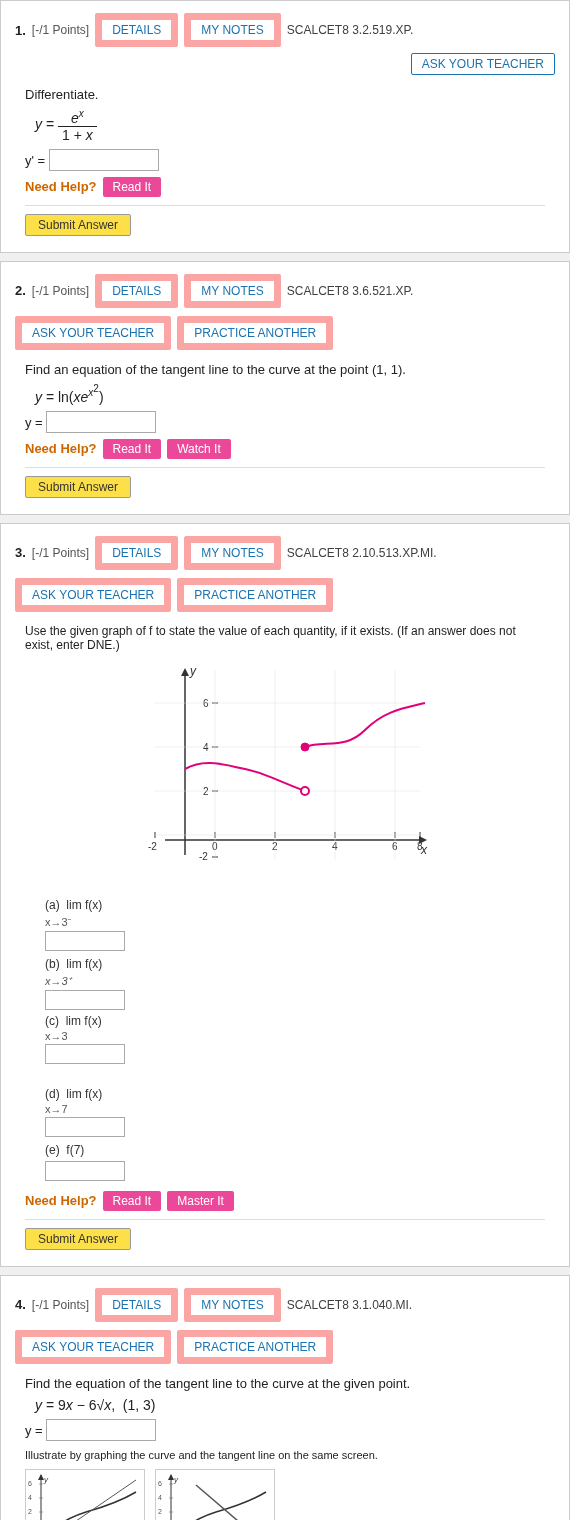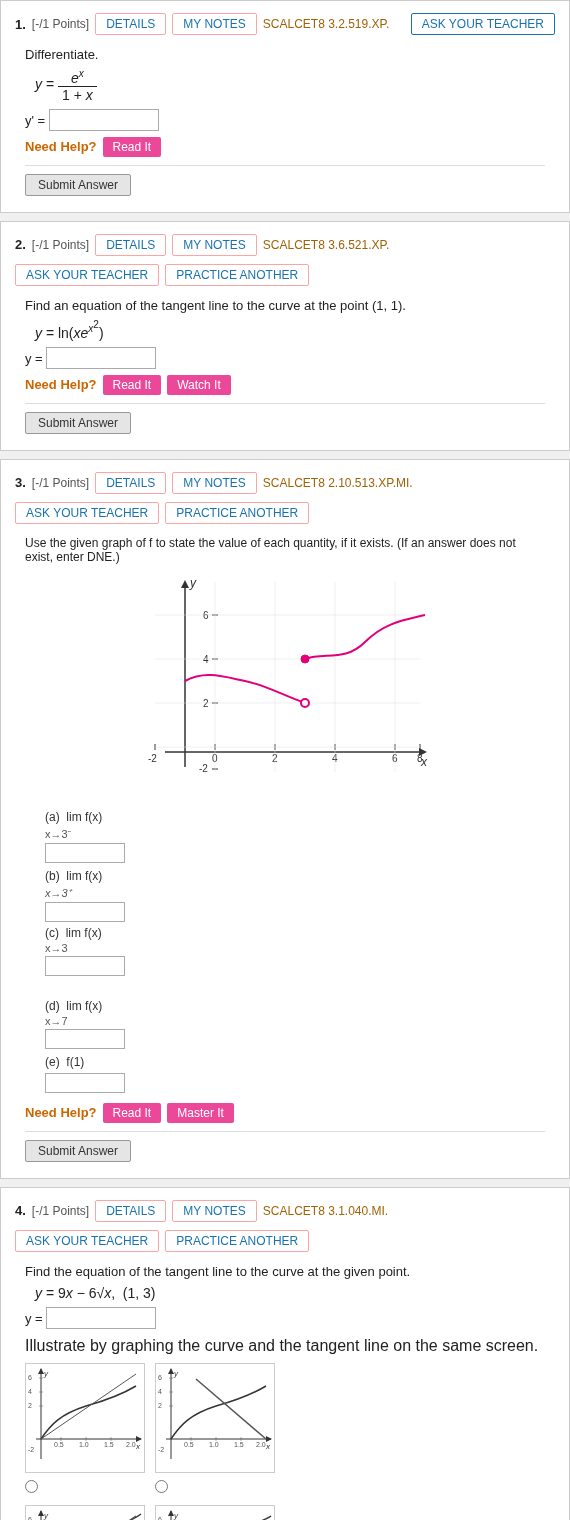--- a/index.html
+++ b/index.html
@@ -1,31 +1,31 @@
 <!DOCTYPE html>
 <html><head>
   <meta charset="utf-8">
   <style>
     * { box-sizing: border-box; margin: 0; padding: 0; }
     body { font-family: Arial, sans-serif; font-size: 13px; background: #f0f0f0; color: #222; width: 570px; }
     .problem-block { background: #fff; border: 1px solid #ccc; margin-bottom: 8px; padding: 12px 14px; }
     .problem-header { display: flex; align-items: center; gap: 6px; flex-wrap: wrap; margin-bottom: 8px; }
     .problem-number { font-weight: bold; font-size: 13px; color: #222; white-space: nowrap; }
-    .btn { border: 1px solid #fca5a5; color: #1a73b0; background: #fff; padding: 3px 10px; font-size: 12px; cursor: pointer; border-radius: 2px; }
+    .btn { border: 7px solid #fca5a5; color: #1a73b0; background: #fff; padding: 3px 10px; font-size: 12px; cursor: pointer; border-radius: 2px; }
     .btn-orange { background: #ec4899; border: none; color: #fff; padding: 3px 10px; font-size: 12px; cursor: pointer; border-radius: 2px; }
     .btn-ask { border: 1px solid #1a73b0; color: #1a73b0; background: #fff; padding: 3px 10px; font-size: 12px; cursor: pointer; border-radius: 2px; margin-left: auto; }
-    .scalcet { font-size: 12px; color: #a16207; }
+    .scalcet { font-size: 12px; color: #404040; }
     .sub-header { display: flex; align-items: center; gap: 6px; margin-bottom: 8px; flex-wrap: wrap; }
     .problem-content { padding: 4px 10px; font-size: 13px; }
     .math-display { margin: 6px 0 6px 10px; font-size: 14px; }
     .input-field { border: 1px solid #aaa; padding: 2px 5px; width: 110px; height: 22px; font-size: 13px; }
     .input-label { margin: 6px 0 4px 0; font-size: 13px; }
     .need-help { color: #cc6600; font-weight: bold; font-size: 13px; margin: 6px 0 4px 0; display: flex; align-items: center; gap: 6px; }
     .submit-row { margin-top: 8px; }
-    .submit-btn { border: 1px solid #999; background: #e5e5e5; color: #333; padding: 3px 12px; font-size: 12px; cursor: pointer; border-radius: 2px; }
+    .submit-btn { border: 1px solid #999; background: #fde047; color: #333; padding: 3px 12px; font-size: 12px; cursor: pointer; border-radius: 2px; }
     .divider { border: none; border-top: 1px solid #ddd; margin: 8px 0; }
     
     .graph-container { margin: 8px auto; display: flex; justify-content: center; }
     .answer-boxes { margin-left: 20px; }
     .answer-row { margin: 4px 0; font-size: 12px; }
     .answer-row label { display: block; margin-bottom: 2px; font-size: 12px; color: #333; }
     .small-input { border: 1px solid #aaa; padding: 1px 4px; width: 80px; height: 20px; font-size: 12px; }
     .graphs-row { display: flex; gap: 10px; margin: 8px 0; flex-wrap: wrap; }
     .mini-graph { border: 1px solid #ccc; background: #fff; }
     .radio-option { margin: 4px 0; display: flex; align-items: flex-start; gap: 4px; }
@@ -185,21 +185,21 @@
         <label><span>(c)</span>&nbsp;&nbsp;<span>lim f(x)</span></label>
         <div style="font-size:11px;color:#555;margin-bottom:2px;">x→3</div>
         <input class="small-input" type="text" style="">
       </div>
       <div class="answer-row" style="margin-top:23px;">
         <label><span>(d)</span>&nbsp;&nbsp;<span>lim f(x)</span></label>
         <div style="font-size:11px;color:#555;margin-bottom:2px;">x→7</div>
         <input class="small-input" type="text" style="">
       </div>
       <div class="answer-row" style="margin-top:6px;">
-        <label><span>(e)</span>&nbsp;&nbsp;<span>f(1)</span></label>
+        <label><span>(e)</span>&nbsp;&nbsp;<span>f(7)</span></label>
         <input class="small-input" type="text" style="margin-top: 2px;">
       </div>
     </div>
     <div class="need-help" style="margin-top:10px;">
       <span>Need Help?</span>
       <button class="btn-orange">Read It</button>
       <button class="btn-orange">Master It</button>
     </div>
     <hr class="divider">
     <div class="submit-row">
@@ -222,21 +222,21 @@
   </div>
   <div class="problem-content">
     <div style="margin-bottom:6px;">Find the equation of the tangent line to the curve at the given point.</div>
     <div class="math-display">
       <i>y</i> = 9<i>x</i> − 6√<i>x</i>,&nbsp;&nbsp;(1, 3)
     </div>
     <div class="input-label" style="margin-bottom:8px;">
       <span>y =</span>
       <input class="input-field" type="text" style="">
     </div>
-    <div style="margin-bottom:2px; font-size:16px;">Illustrate by graphing the curve and the tangent line on the same screen.</div>
+    <div style="margin-bottom:2px; font-size:11px;">Illustrate by graphing the curve and the tangent line on the same screen.</div>
 
     <div class="graphs-row">
 
       <div>
         <svg class="mini-graph" width="120" height="110">
           <line x1="15" y1="5" x2="15" y2="95" stroke="#333" stroke-width="1"></line>
           <line x1="10" y1="75" x2="115" y2="75" stroke="#333" stroke-width="1"></line>
           <polygon points="15,4 12,10 18,10" fill="#333"></polygon>
           <polygon points="116,75 110,72 110,78" fill="#333"></polygon>
           <text x="18" y="12" font-size="8" fill="#333" font-style="italic">y</text>

